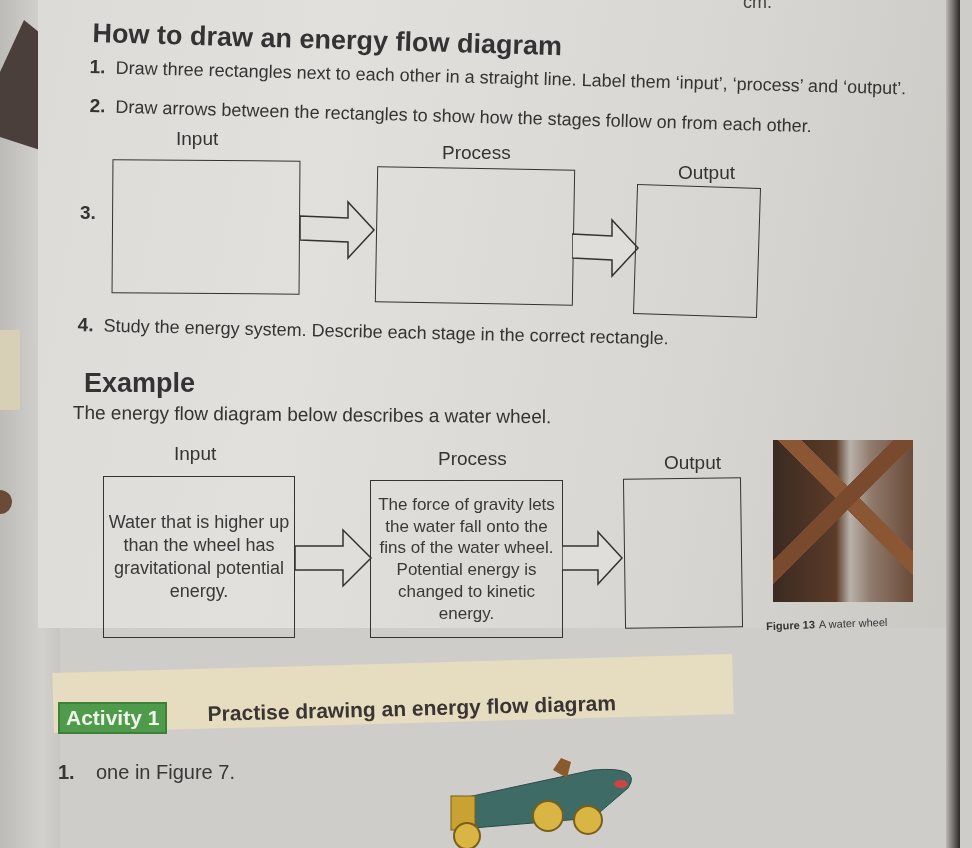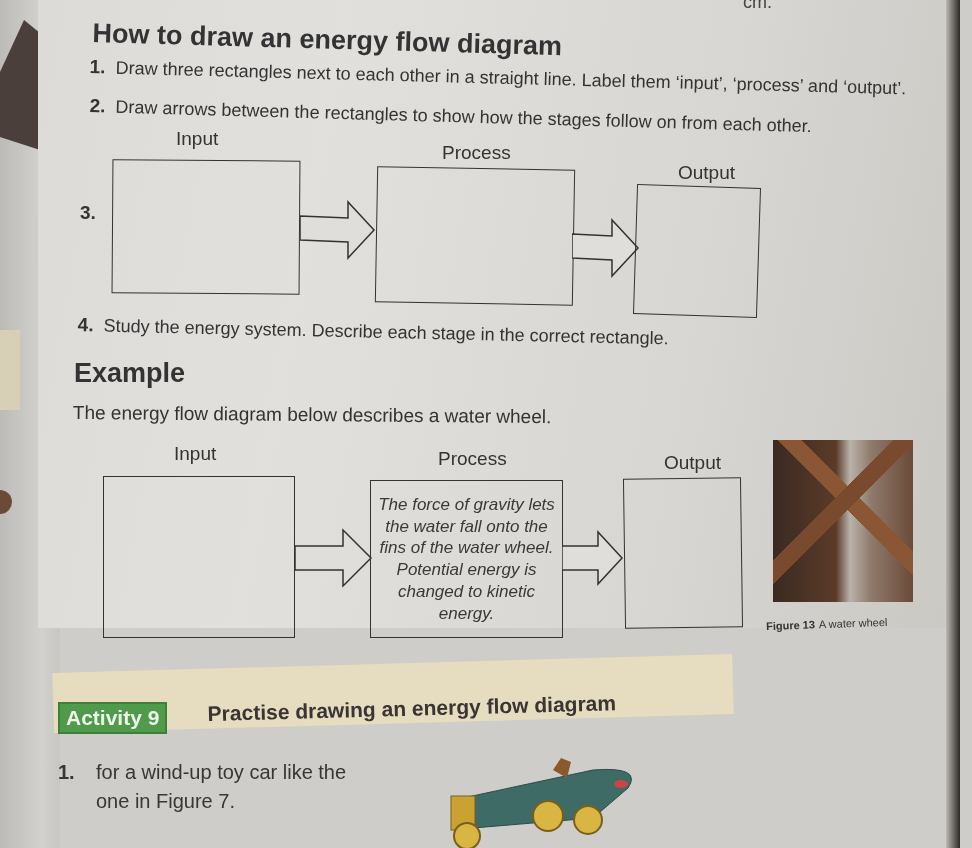--- a/index.html
+++ b/index.html
@@ -40,23 +40,23 @@
     position:absolute; left:55px; top:18px; margin:0;
     font-size:27px; font-weight:bold; color:#333; transform:rotate(1.6deg); transform-origin:0 0;
   }
   .step { position:absolute; font-size:19px; color:#333; white-space:nowrap; transform-origin:0 0; }
   .step .num { font-weight:bold; margin-right:10px; }
   .label { position:absolute; font-size:19px; color:#333; }
   .box { position:absolute; border:1.5px solid #333; background:transparent; box-sizing:border-box; }
   .arrow { position:absolute; }
   .box-text {
     position:absolute; text-align:center; color:#3a3838; line-height:1.28;
-    display:flex; align-items:center; justify-content:center;font-style:italic;
+    display:flex; align-items:center; justify-content:center;
   }
-  h2.example { position:absolute; left:36px; top:358px; margin:0; font-size:27px; font-weight:bold; color:#333; }
+  h2.example { position:absolute; left:36px; top:358px; margin:10px; font-size:27px; font-weight:bold; color:#333; }
   .photo {
     position:absolute; left:735px; top:440px; width:140px; height:162px;
     background:
       linear-gradient(135deg, transparent 40%, #7a4a2e 40%, #7a4a2e 48%, transparent 48%),
       linear-gradient(45deg, transparent 55%, #8a5634 55%, #8a5634 63%, transparent 63%),
       linear-gradient(90deg,#3a2a22 0%,#5b3b28 45%,#b9b2aa 55%,#8f7a6c 70%,#6b4a38 100%);
   }
   .caption { position:absolute; left:728px; top:618px; font-size:11px; color:#333; transform:rotate(-2deg); }
   .caption b { margin-right:4px; }
   .activity-band {
@@ -121,42 +121,42 @@
   </div>
 
   <h2 class="example">Example</h2>
   <div class="step" style="left:35px; top:402px; font-size:19px; transform:rotate(0.5deg)">The energy flow diagram below describes a water wheel.</div>
 
   <div class="label" style="left:136px; top:443px">Input</div>
   <div class="label" style="left:400px; top:448px">Process</div>
   <div class="label" style="left:626px; top:452px">Output</div>
 
   <div class="box" style="left:65px; top:476px; width:192px; height:162px"></div>
+  <div class="box-text" style="left:70px; top:480px; width:182px; height:154px; font-size:18px">Water that is higher up than the wheel has gravitational potential energy.</div>
   <svg class="arrow" style="left:257px; top:528px" width="80" height="60">
     <polygon points="0,18 48,18 48,2 76,30 48,58 48,42 0,42" fill="#e0deda" stroke="#333" stroke-width="1.5"></polygon>
   </svg>
   <div class="box" style="left:332px; top:480px; width:193px; height:158px"></div>
   <div class="box-text" style="left:337px; top:484px; width:183px; height:150px; font-size:17px">The force of gravity lets the water fall onto the fins of the water wheel. Potential energy is changed to kinetic energy.</div>
   <svg class="arrow" style="left:524px; top:530px" width="62" height="56">
     <polygon points="0,16 36,16 36,2 60,28 36,54 36,40 0,40" fill="#e0deda" stroke="#333" stroke-width="1.5"></polygon>
   </svg>
   <div class="box" style="left:586px; top:478px; width:118px; height:150px; transform:rotate(-0.8deg)"></div>
 
   <div class="photo"></div>
   <div class="caption">
     <b>Figure 13</b><span>A water wheel</span>
   </div>
 
   <div class="activity-band"></div>
-  <div class="activity-badge">Activity 9</div>
+  <div class="activity-badge">Activity 1</div>
   <div class="activity-title">Practise drawing an energy flow diagram</div>
 
   <div class="q1">
     <span class="n">1.</span>
-    <span class="t">for a wind-up toy car like the</span>
     <span class="t">one in Figure 7.</span>
   </div>
 
   <svg class="car" viewBox="0 0 200 90">
     <path d="M20,40 L150,12 Q200,8 185,30 L150,60 L30,70 Z" fill="#3f6b66" stroke="#2c4c48"></path>
     <rect x="8" y="38" width="24" height="34" fill="#c9a233" stroke="#7a5f1a"></rect>
     <circle cx="24" cy="78" r="13" fill="#d9b544" stroke="#7a5f1a" stroke-width="2"></circle>
     <circle cx="105" cy="58" r="15" fill="#d9b544" stroke="#7a5f1a" stroke-width="2"></circle>
     <circle cx="145" cy="62" r="14" fill="#d9b544" stroke="#7a5f1a" stroke-width="2"></circle>
     <path d="M110,12 L118,0 L128,4 L124,20 Z" fill="#8a5a2c"></path>

